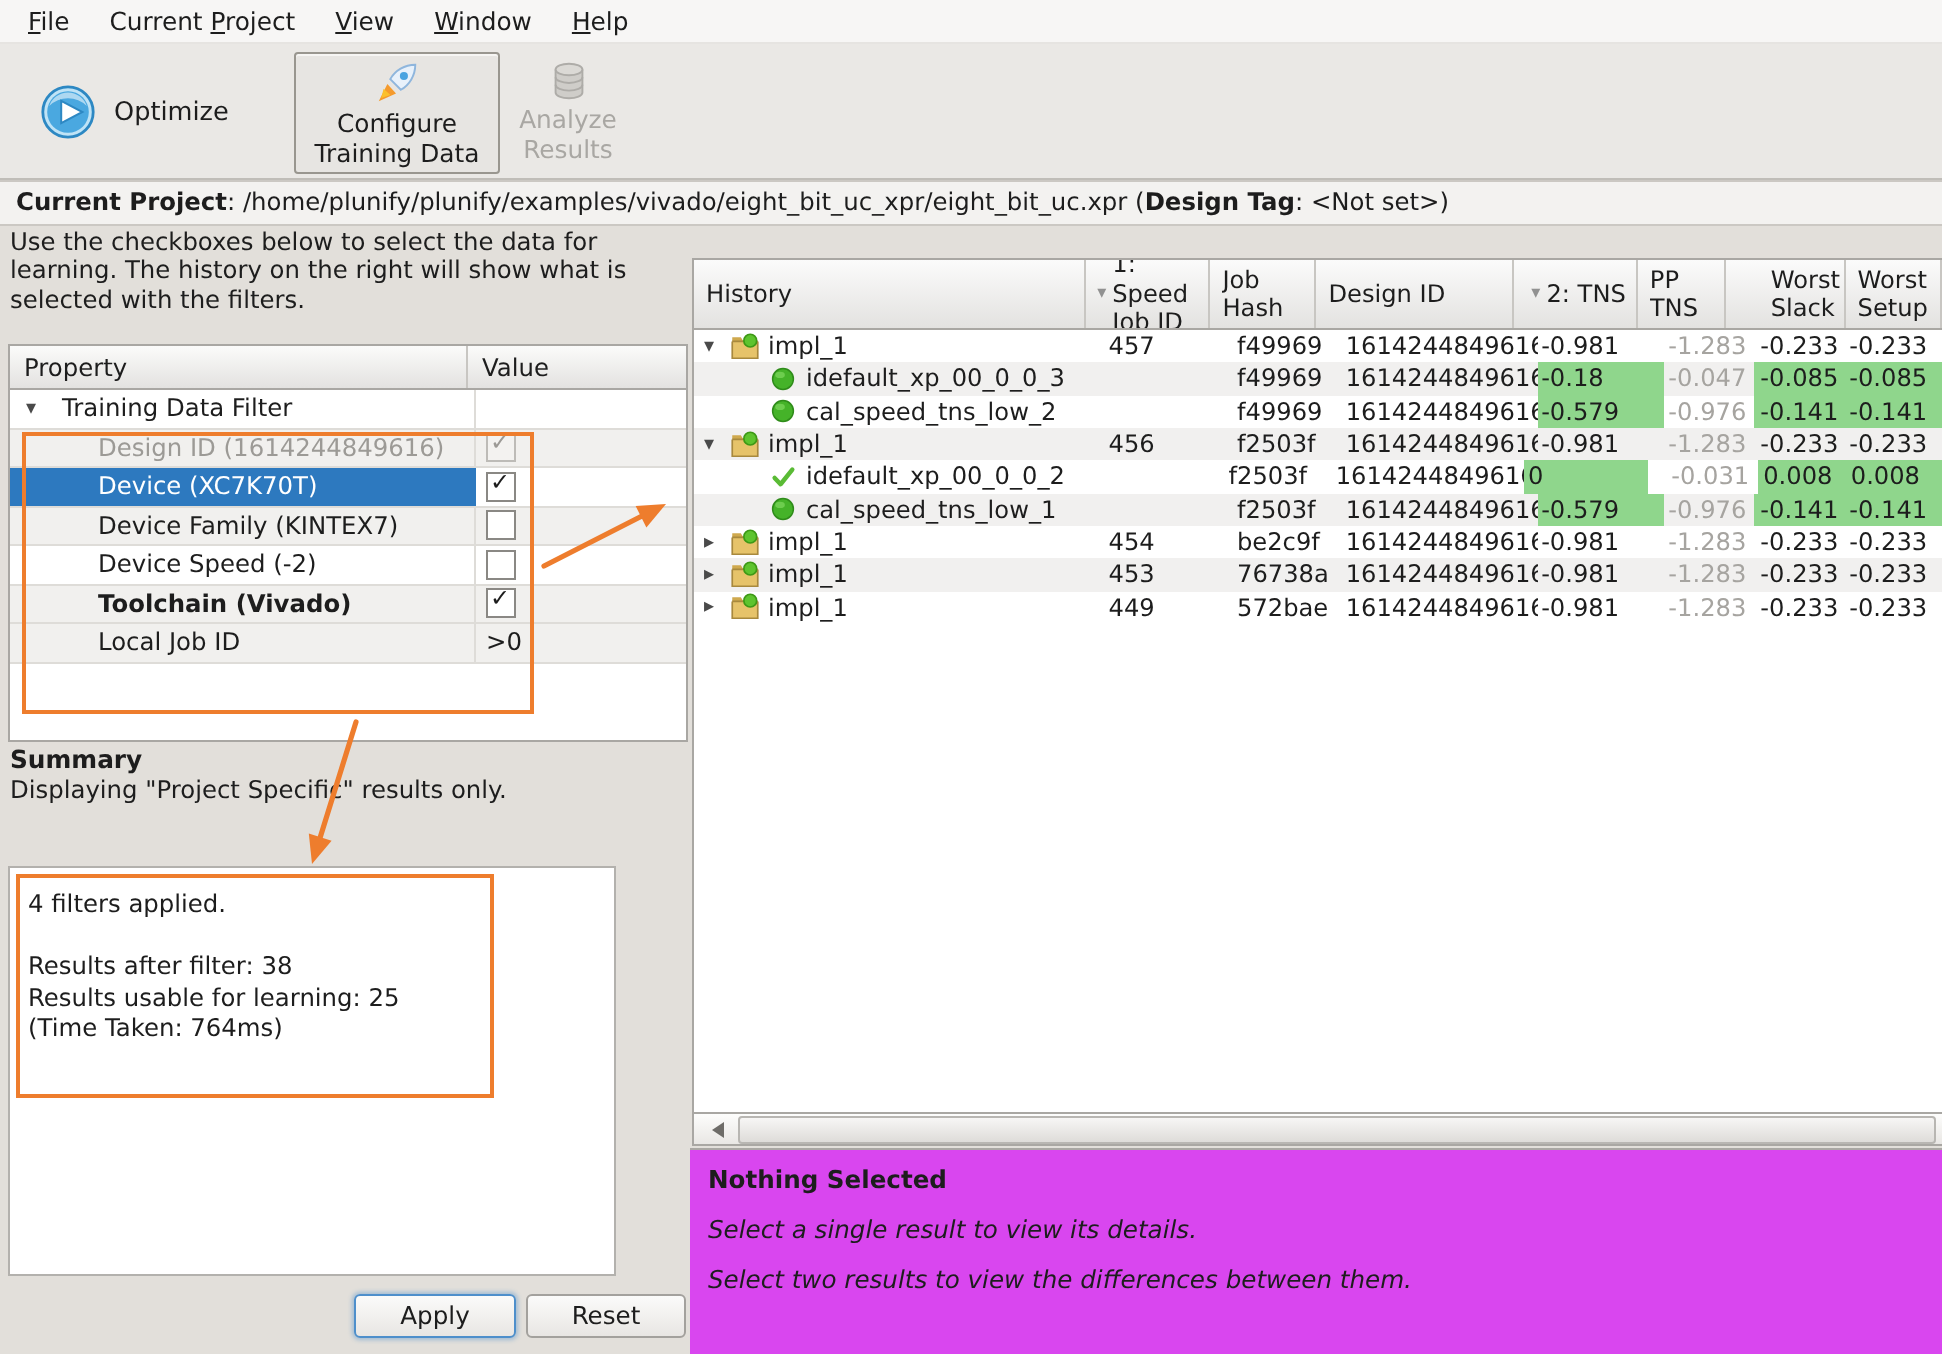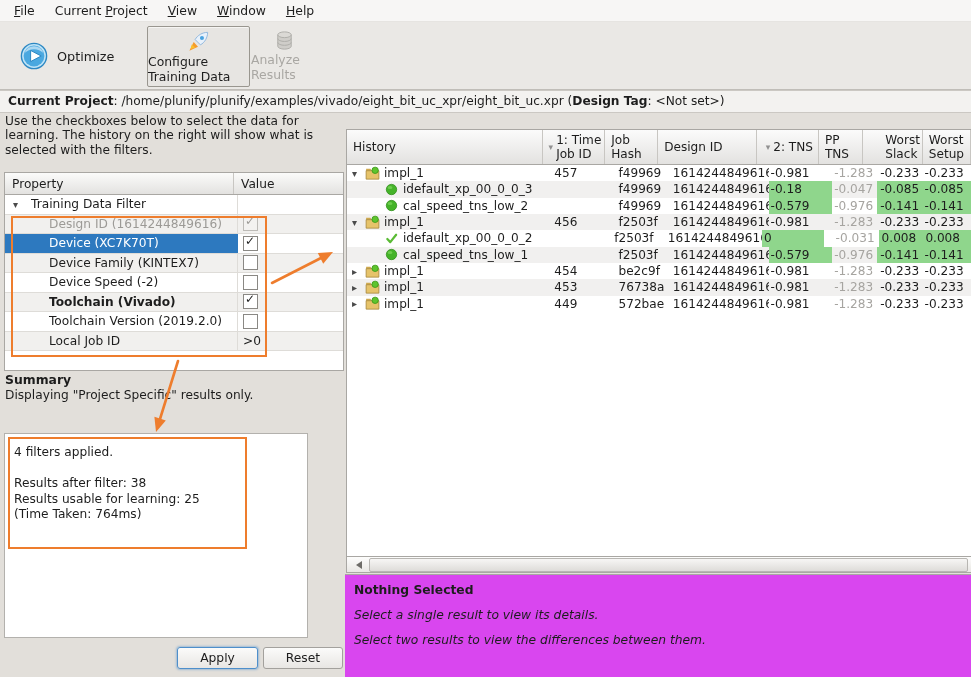--- a/index.html
+++ b/index.html
@@ -8,21 +8,21 @@
   .abs{position:absolute}
 
   
   .menubar{left:0;top:0;width:100%;height:22px;background:#f7f6f5;display:flex;align-items:center;
            padding-left:4px;box-sizing:border-box;border-bottom:1px solid #e6e4e1;font-size:12.4px}
   .mitem{padding:2px 10px;white-space:nowrap;cursor:default}
 
   
   .toolbar{left:0;top:22px;width:100%;height:68px;background:#eae8e5;border-bottom:1px solid #c0bdb8;box-sizing:border-box}
   .tbtn{position:absolute;display:flex;align-items:center;justify-content:center;cursor:default}
-  .tbtn .lbl2{line-height:1.15;font-size:12.4px}
+  .tbtn .lbl2{text-align:center;line-height:1.15;font-size:12.4px}
   .opt{left:12px;top:8px;height:52px;padding:0 8px;gap:9px;font-size:12.8px}
   .cfg{left:147px;top:4px;width:101px;height:59px;flex-direction:column;gap:1px;
        border:1px solid #99968f;border-radius:2px;background:#e7e5e2;box-shadow:inset 0 1px 0 #f6f5f3}
   .anl{left:251px;top:4px;width:66px;height:59px;flex-direction:column;gap:1px;color:#a9a7a3}
 
   
   .projectbar{left:0;top:90px;width:100%;height:23px;background:#f3f2f0;border-top:1px solid #cbc8c3;
               border-bottom:1px solid #cbc8c3;box-sizing:border-box;line-height:21px;padding-left:8px;
               white-space:nowrap;overflow:hidden;font-size:12.2px}
 
@@ -175,26 +175,20 @@
           <div class="fval">
             <span class="cb"></span>
           </div>
         </div>
         <div class="frow alt">
           <div class="flbl bold">Toolchain (Vivado)</div>
           <div class="fval">
             <span class="cb checked"></span>
           </div>
         </div>
-        <div class="frow">
-          <div class="flbl">Toolchain Version (2019.2.0)</div>
-          <div class="fval">
-            <span class="cb"></span>
-          </div>
-        </div>
         <div class="frow alt">
           <div class="flbl">Local Job ID</div>
           <div class="fval">
             <span>&gt;0</span>
           </div>
         </div>
       </div>
   </div>
 
   <div class="abs sumtitle">Summary</div>
@@ -208,21 +202,21 @@
   <div class="btn apply">Apply</div>
   <div class="btn reset">Reset</div>
 
   <div class="abs htable">
     <div class="hhead">
         <div class="hcol" style="width: 204px;">
           <span class="hlbl">History</span>
         </div>
         <div class="hcol" style="width: 65px;">
           <span class="sortind">▾</span>
-          <span class="hlbl">1: Time Job ID</span>
+          <span class="hlbl">1: Speed Job ID</span>
         </div>
         <div class="hcol" style="width: 55px;">
           <span class="hlbl">Job Hash</span>
         </div>
         <div class="hcol" style="width: 103px;">
           <span class="hlbl">Design ID</span>
         </div>
         <div class="hcol right" style="width: 64px;">
           <span class="sortind">▾</span>
           <span class="hlbl">2: TNS</span>

